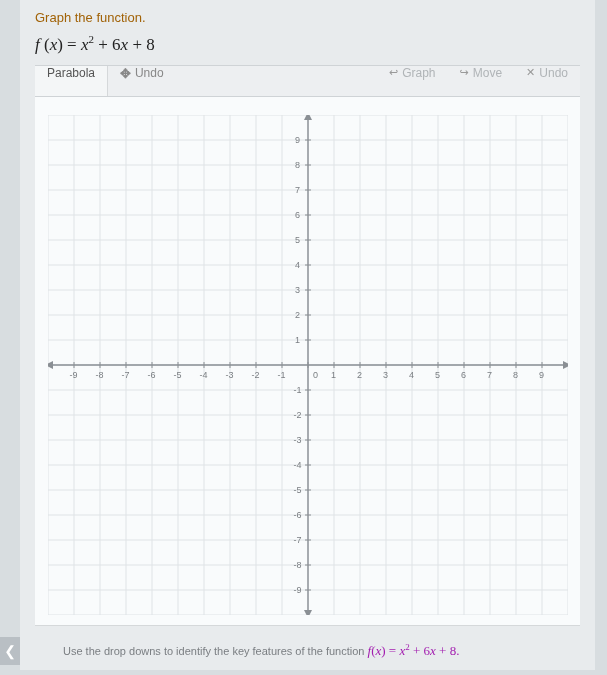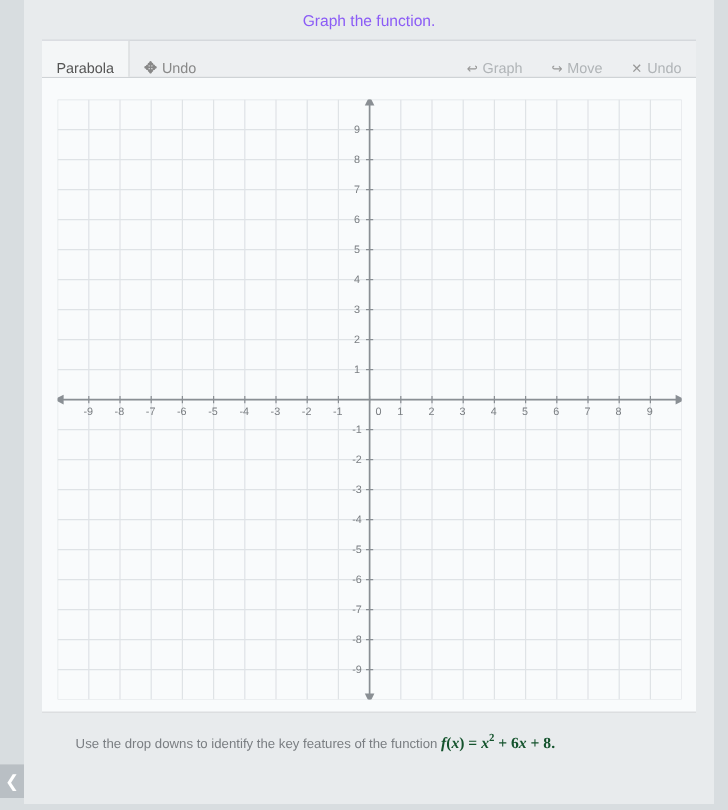--- a/index.html
+++ b/index.html
@@ -15,23 +15,22 @@
     position: absolute;
     left: 20px;
     top: 0;
     width: 575px;
     height: 670px;
     background: #e8ebed;
     padding: 10px 15px 0 15px;
   }
   .question-title {
     font-size: 13px;
-    color: #8b5cf6;
+    color: #a16207;
     margin-bottom: 8px;
-    text-align: center;
   }
   .formula {
     font-size: 17px;
     color: #222;
     font-family: 'Times New Roman', serif;
     margin-bottom: 10px;
   }
   .formula .fn { font-style: italic; }
   .formula sup { font-size: 11px; }
   .toolbar {
@@ -41,21 +40,21 @@
     background: #edeff1;
     border-top: 1px solid #cfd3d6;
     border-bottom: 1px solid #cfd3d6;
     font-size: 12px;
     color: #888;
   }
   .tool {
     padding: 0 12px;
     height: 100%;
     display: flex;
-    align-items: flex-end;
+    align-items: flex-start;
     gap: 4px;
     cursor: pointer;
   }
   .tool.parabola {
     background: #f4f6f7;
     color: #555;
     font-weight: 500;
     border-right: 1px solid #d5d8da;
   }
   .spacer { flex: 1; }
@@ -86,23 +85,22 @@
   }
   .footer-text {
     font-size: 11px;
     color: #7a7e82;
     margin-top: 16px;
     padding: 0 5px 8px 28px;
     font-family: Arial, sans-serif;
   }
   .footer-text .math {
     font-family: 'Times New Roman', serif;
-    color: #14532d;
+    color: #a21caf;
     font-size: 13px;
-    font-weight: bold;
   }
   .back-chevron {
     position: absolute;
     left: 0;
     bottom: 10px;
     width: 20px;
     height: 28px;
     background: #b9bfc4;
     display: flex;
     align-items: center;
@@ -116,20 +114,23 @@
 <body>
 
 <div class="back-chevron">
   <span>❮</span>
 </div>
 
 <div class="page">
 
   <div class="question-title">Graph the function.</div>
 
+  <div class="formula">
+    <span class="fn">f</span> (<span class="fn">x</span>) = <span class="fn">x</span><sup>2</sup> + 6<span class="fn">x</span> + 8
+  </div>
 
   <div class="toolbar">
     <div class="tool parabola">
       <span>Parabola</span>
     </div>
     <div class="tool">
       <span class="move-icon">✥</span>
       <span>Undo</span>
     </div>
     <div class="spacer"></div>

